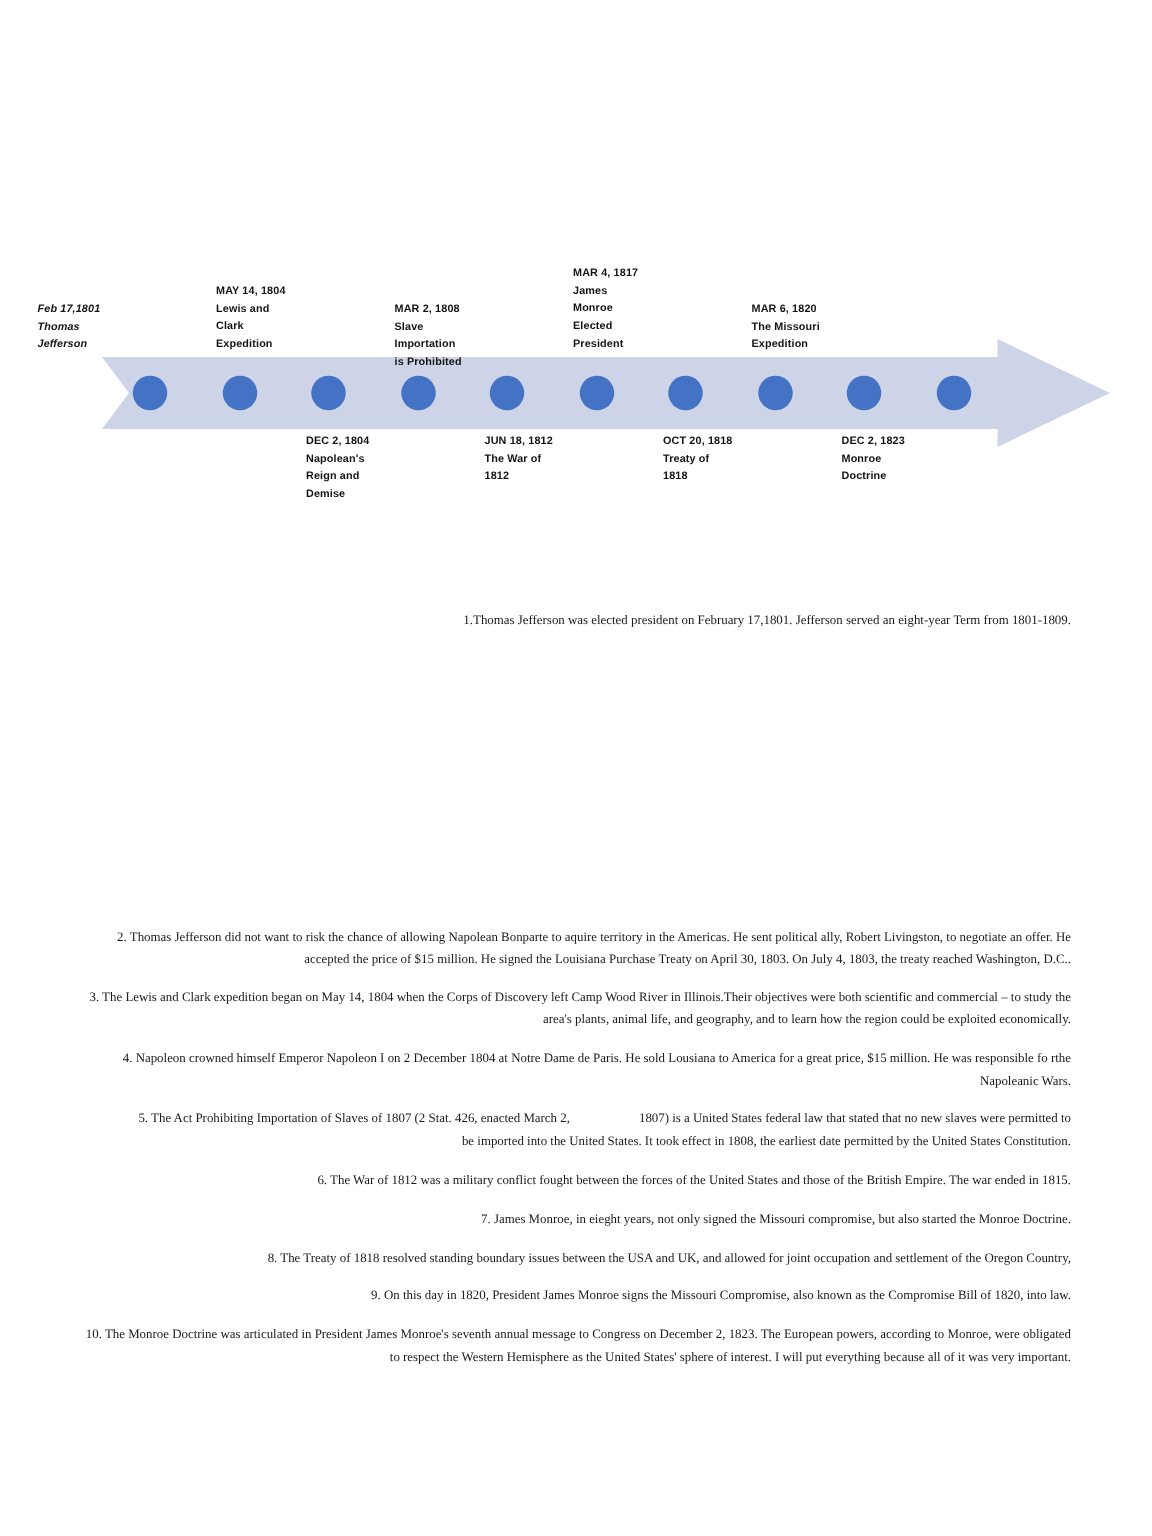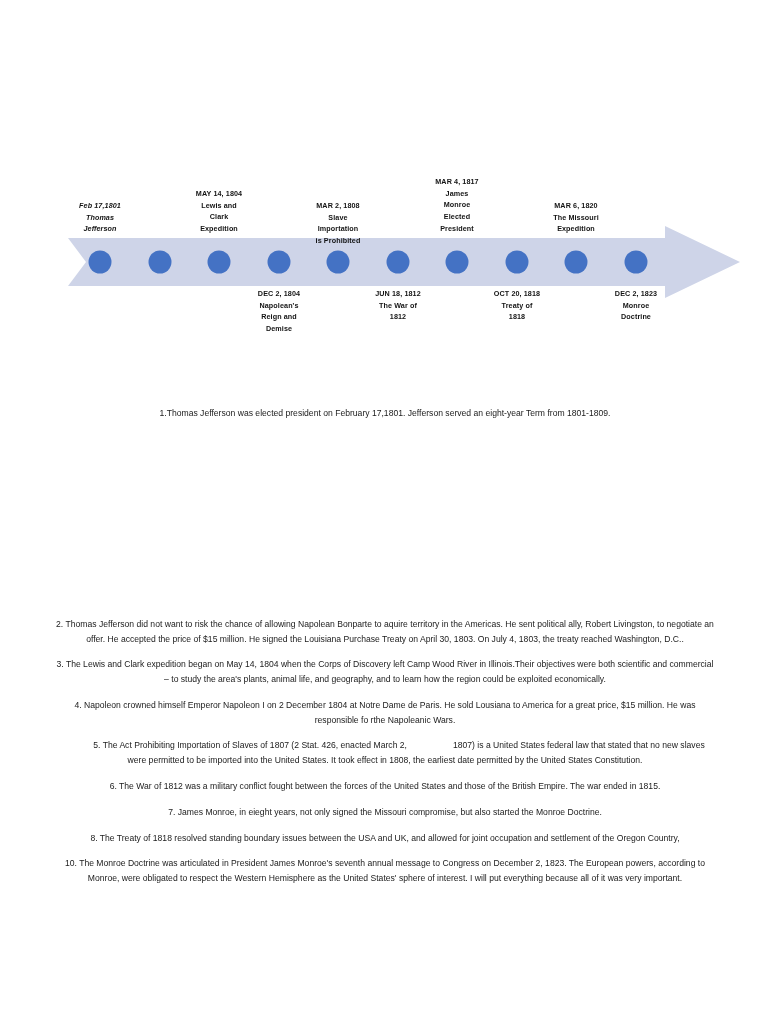--- a/index.html
+++ b/index.html
@@ -30,44 +30,44 @@
     position: absolute;
     left: 0;
     top: 0;
     width: 768px;
     height: 380px;
   }
 
   .tl-label {
     position: absolute;
     width: 150px;
-    text-align: center;
+    text-align: left;
     font-size: 7.2px;
     font-weight: bold;
     line-height: 1.62;
     letter-spacing: 0.1px;
     color: #131313;
   }
   .tl-label .date { display: block; white-space: nowrap; }
   .tl-label .line { display: block; white-space: nowrap; }
 
   
   #body-copy {
     position: absolute;
     left: 56px;
     top: 406px;
     width: 658px;
   }
   .para {
     font-size: 8.6px;
     line-height: 1.72;
     color: #1a1a1a;
-    text-align: center;
+    text-align: right;
     margin: 0 0 11px 0;
-    font-family: Liberation Sans, sans-serif;
+    font-family: Liberation Serif, serif;
   }
   .para.first { margin-bottom: 0; }
   .spacer-block { height: 196px; }
   .tab-gap { display: inline-block; width: 46px; }
   .indent { display: inline-block; width: 28px; }
 </style>
 </head>
 <body>
 
 <div id="timeline-graphic">
@@ -160,15 +160,16 @@
 
   <p class="para">2. Thomas Jefferson did not want to risk the chance of allowing Napolean Bonparte to aquire territory in the Americas. He sent political ally, Robert Livingston, to negotiate an offer. He accepted the price of $15 million. He signed the Louisiana Purchase Treaty on April 30, 1803. On July 4, 1803, the treaty reached Washington, D.C..</p>
   <p class="para">3. The Lewis and Clark expedition began on May 14, 1804 when the Corps of Discovery left Camp Wood River in Illinois.Their objectives were both scientific and commercial – to study the area's plants, animal life, and geography, and to learn how the region could be exploited economically.</p>
   <p class="para">4. Napoleon crowned himself Emperor Napoleon I on 2 December 1804 at Notre Dame de Paris. He sold Lousiana to America for a great price, $15 million. He was responsible fo rthe Napoleanic Wars.</p>
 
   <p class="para"><span class="indent"></span><span>5. The Act Prohibiting Importation of Slaves of 1807 (2 Stat. 426, enacted March 2,</span><span class="tab-gap"></span><span>1807) is a United States federal law that stated that no new slaves were permitted to be imported into the United States. It took effect in 1808, the earliest date permitted by the United States Constitution.</span></p>
 
   <p class="para">6. The War of 1812 was a military conflict fought between the forces of the United States and those of the British Empire. The war ended in 1815.</p>
   <p class="para">7. James Monroe, in eieght years, not only signed the Missouri compromise, but also started the Monroe Doctrine.</p>
   <p class="para">8. The Treaty of 1818 resolved standing boundary issues between the USA and UK, and allowed for joint occupation and settlement of the Oregon Country,</p>
+  <p class="para">9. On this day in 1820, President James Monroe signs the Missouri Compromise, also known as the Compromise Bill of 1820, into law.</p>
   <p class="para">10. The Monroe Doctrine was articulated in President James Monroe's seventh annual message to Congress on December 2, 1823. The European powers, according to Monroe, were obligated to respect the Western Hemisphere as the United States' sphere of interest. I will put everything because all of it was very important.</p>
 
 </div>
 
 </body></html>

